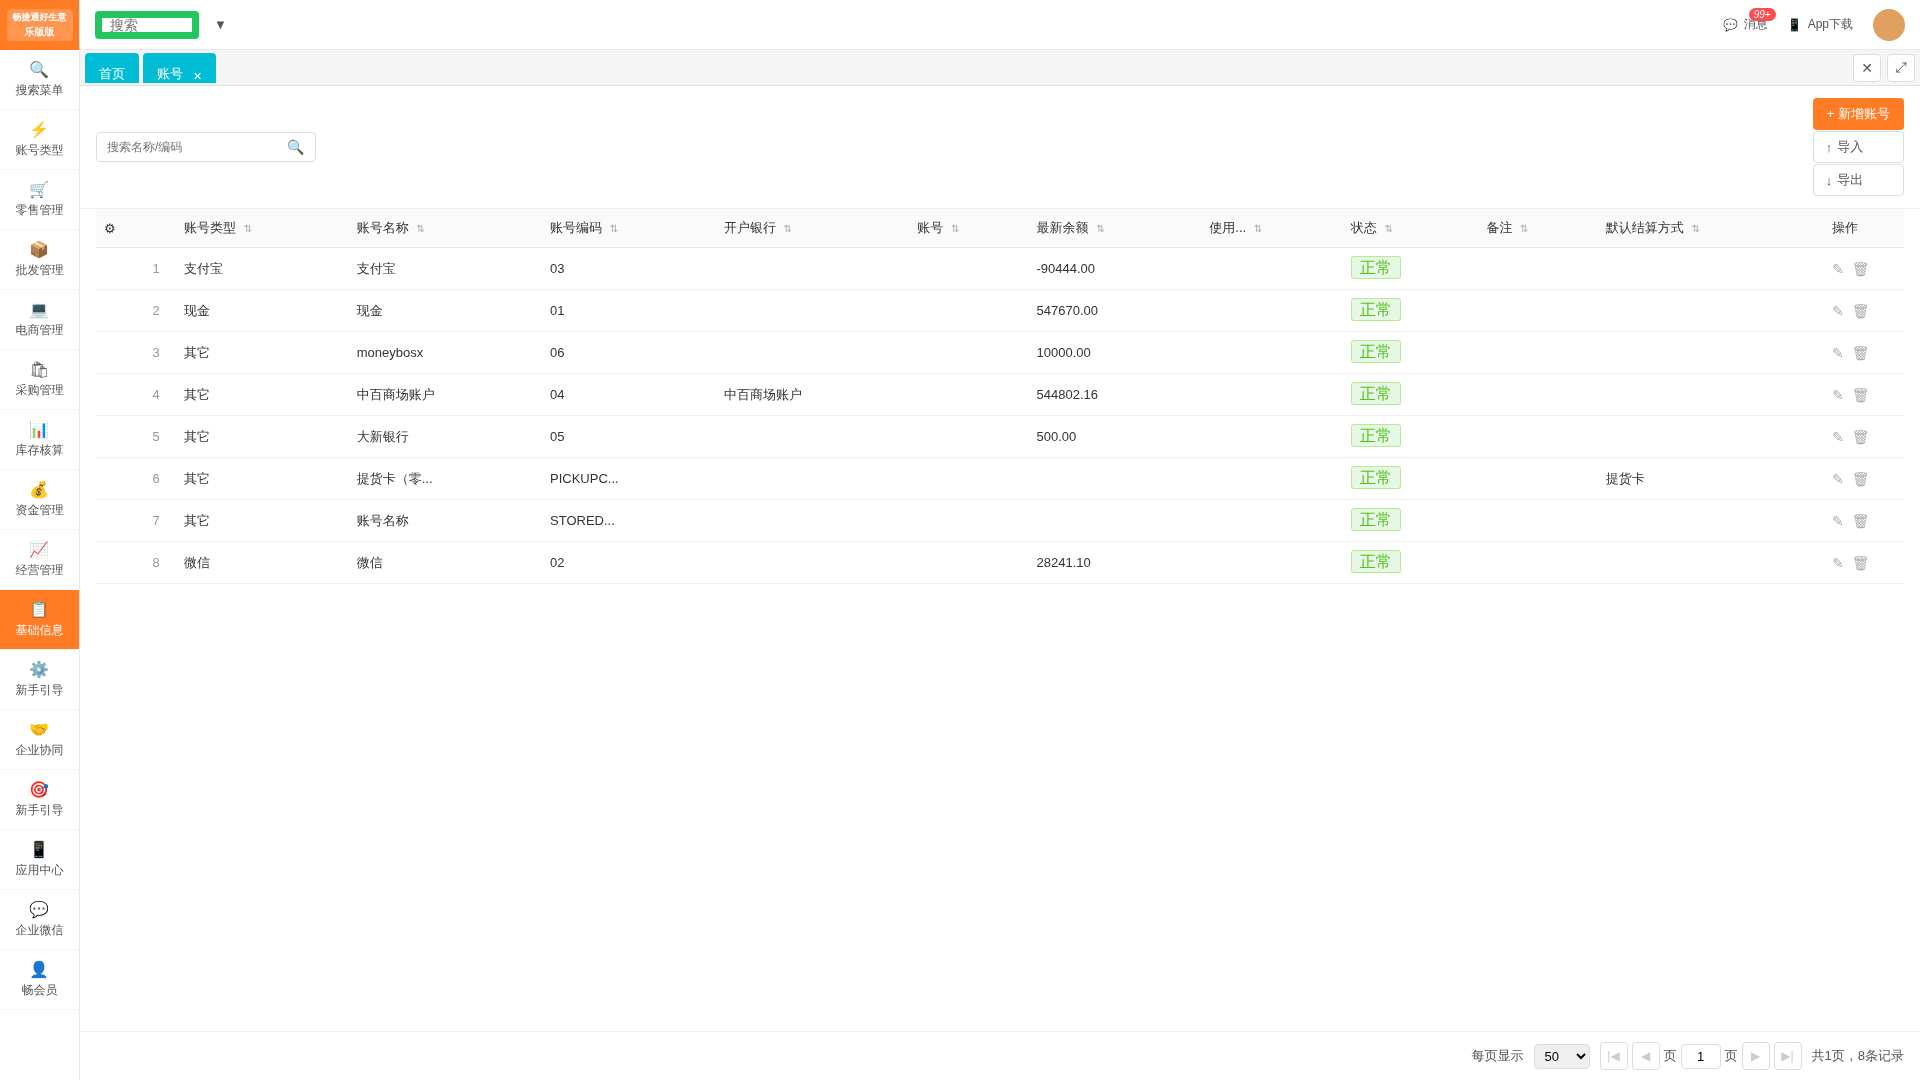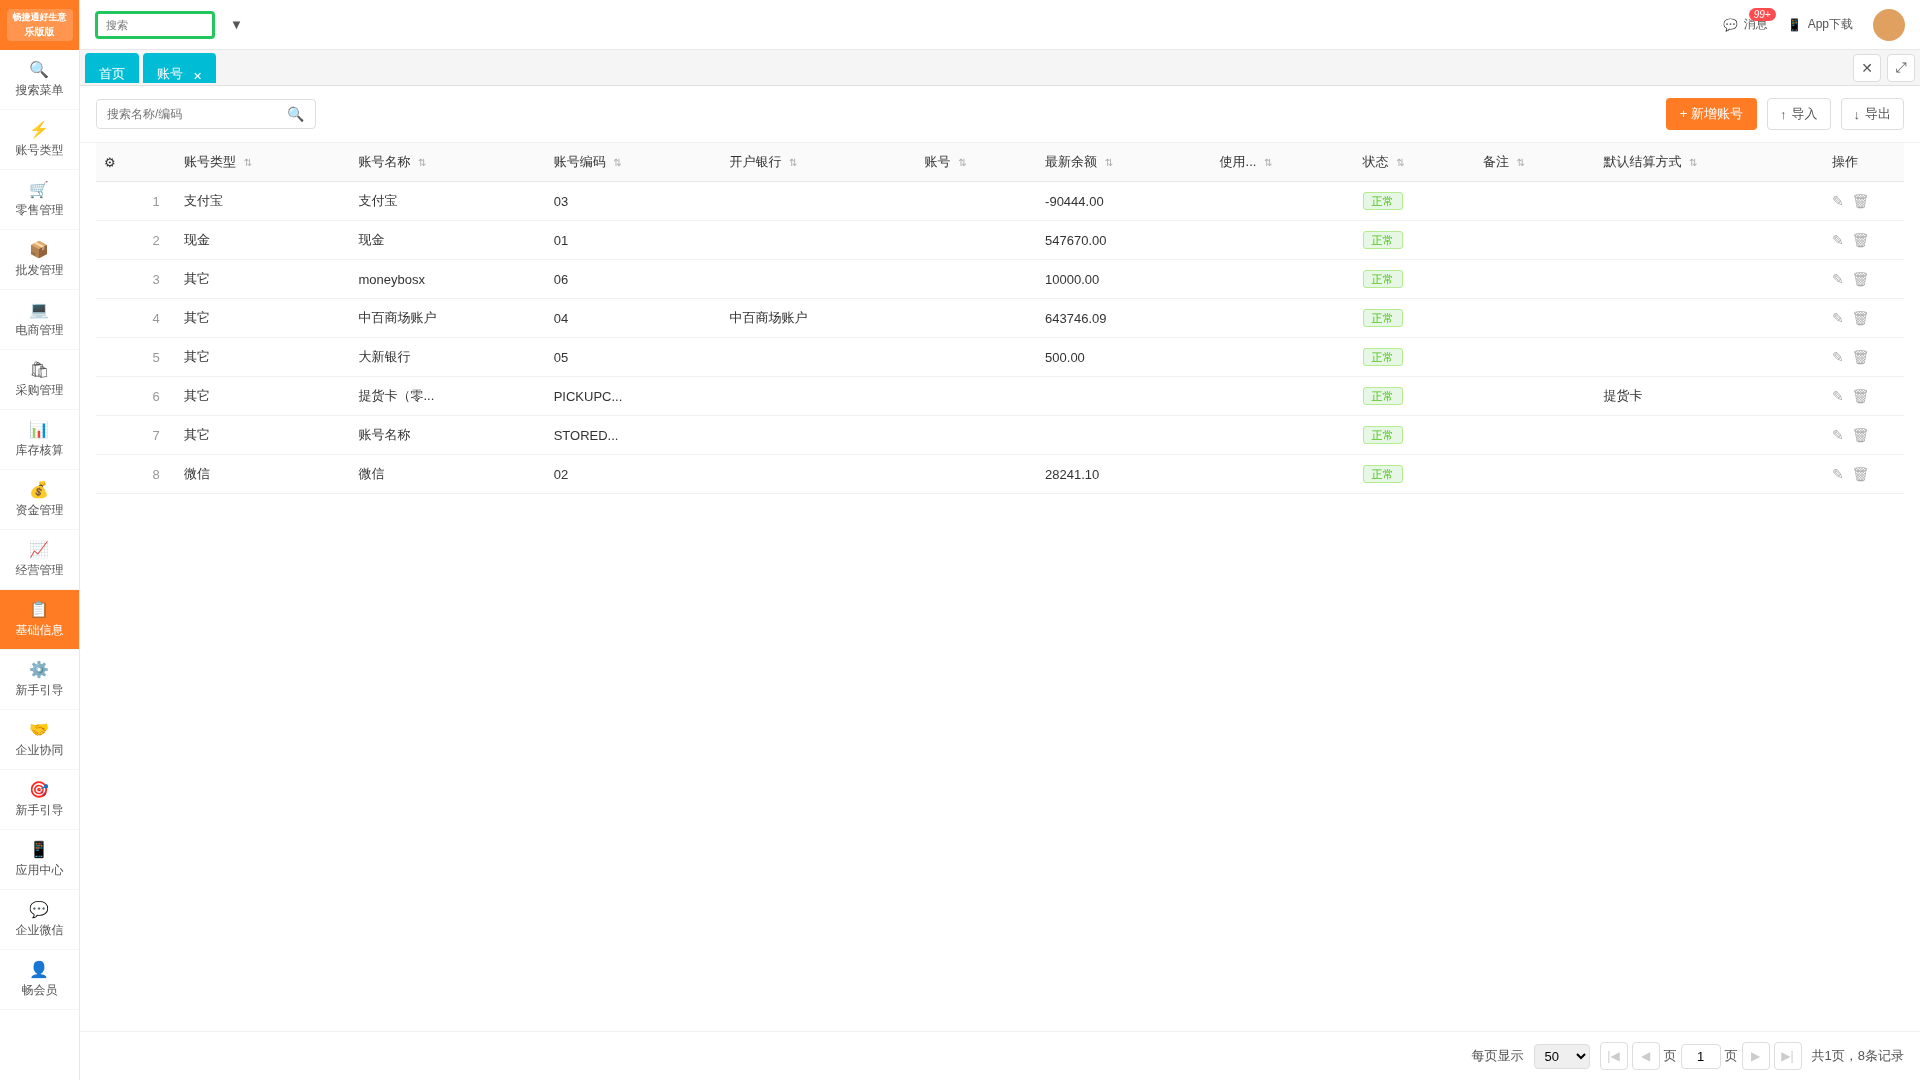--- a/index.html
+++ b/index.html
@@ -65,26 +65,26 @@
       padding: 0 15px;
       border-bottom: 1px solid #e8e8e8;
       flex-shrink: 0;
     }
     .topbar-left {
       display: flex;
       align-items: center;
       gap: 15px;
     }
     .topbar-search {
-      width: 120px;
+      width: 104px;
       height: 28px;
-      border: 3px solid #22c55e;
+      border: 7px solid #22c55e;
       border-radius: 4px;
       padding: 0 8px;
-      font-size: 11px;
+      font-size: 14px;
     }
     .topbar-dropdown {
       display: flex;
       align-items: center;
       gap: 4px;
       cursor: pointer;
       font-size: 13px;
       color: #555;
     }
     .topbar-right {
@@ -219,22 +219,22 @@
     .search-btn {
       padding: 6px 10px;
       background: none;
       border: none;
       cursor: pointer;
       color: #aaa;
       font-size: 14px;
     }
     .toolbar-right {
       display: flex;
-      align-items: center;
-      gap: 10px;
+      gap: 1px;
+      flex-direction: column;
     }
     .btn-primary {
       background: #ff7b24;
       color: white;
       border: none;
       border-radius: 4px;
       padding: 7px 14px;
       cursor: pointer;
       font-size: 13px;
       display: flex;
@@ -290,21 +290,21 @@
       padding: 10px 8px;
       color: #333;
       white-space: nowrap;
     }
     .status-badge {
       background: #e6f7e6;
       color: #52c41a;
       border: 1px solid #b7eb8f;
       border-radius: 3px;
       padding: 2px 8px;
-      font-size: 11px;
+      font-size: 16px;
     }
     .action-btns {
       display: flex;
       gap: 8px;
     }
     .action-btn {
       cursor: pointer;
       color: #aaa;
       font-size: 14px;
     }
@@ -596,21 +596,21 @@
       </td>
     </tr>
             <tr>
       <td class="row-num"></td>
       <td class="row-num">4</td>
       <td>其它</td>
       <td>中百商场账户</td>
       <td>04</td>
       <td>中百商场账户</td>
       <td></td>
-      <td>643746.09</td>
+      <td>544802.16</td>
       <td></td>
       <td>
         <span class="status-badge">正常</span>
       </td>
       <td></td>
       <td></td>
       <td>
         <div class="action-btns">
           <span class="action-btn" title="编辑">✎</span>
           <span class="action-btn" title="删除">🗑</span>

